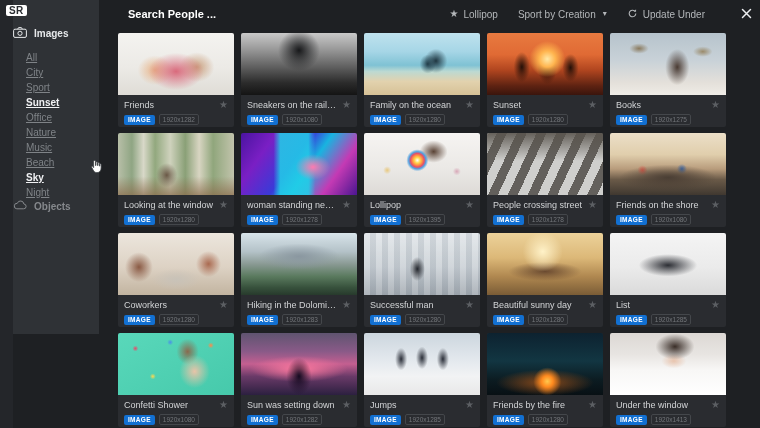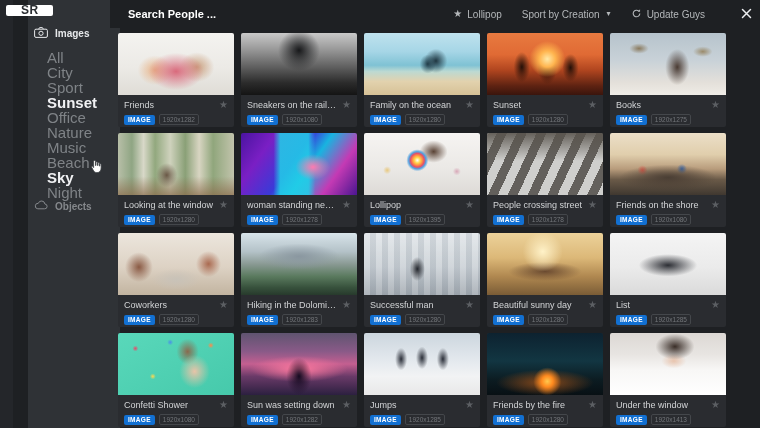--- a/index.html
+++ b/index.html
@@ -7,34 +7,34 @@
   body {
     position:relative;
     background:#1e2023;
     font-family:"Liberation Sans", sans-serif;
     -webkit-font-smoothing:antialiased;
   }
   
   .rail { position:absolute; left:0; top:0; width:13px; height:428px; background:#24262a; z-index:2; }
   .sr-badge {
     position:absolute; left:6px; top:5px; z-index:6;
-    background:#ffffff; color:#2b2e32; font-size:12px; font-weight:bold;
-    padding:1px 15px; border-radius:2px; letter-spacing:.4px; line-height:9px;
-  }
-  .sidebar { position:absolute; left:28px; top:0; width:92px; height:428px; background:#2f3236; z-index:1; }
+    background:#ffffff; color:#2b2e32; font-size:10px; font-weight:bold;
+    padding:1px 3px; border-radius:2px; letter-spacing:.4px; line-height:9px;
+  }
+  .sidebar { position:absolute; left:7px; top:0; width:92px; height:334px; background:#2f3236; z-index:1; }
   .side-section {
     display:flex; align-items:center; gap:7px;
     margin-left:6px; font-size:10px; font-weight:bold;
   }
   .side-section.images { margin-top:27px; color:#e6e8ea; }
   .side-section.objects { margin-top:0; color:#85888c; }
   .side-section svg { flex:0 0 auto; }
   .side-items { list-style:none; margin:10px 0 0 19px; }
   .side-item {
-    font-size:15px; color:#7f8387; line-height:15px; cursor:pointer;
+    font-size:10px; color:#7f8387; line-height:15px; cursor:pointer;text-decoration:underline;
   }
   .side-item.active { color:#f0f1f3; font-weight:bold; }
   
   .topbar {
     position:absolute; left:110px; top:0; width:655px; height:28px;
     display:flex; align-items:center; padding:0 13px 0 18px; background:#1e2023; z-index:3;
   }
   .search {
     flex:1 1 auto; background:transparent; border:none; outline:none;
     color:#ffffff; font-size:11px; font-weight:bold;
@@ -131,21 +131,21 @@
       <span>Sport by Creation</span>
       <span class="caret">▾</span>
     </div>
     <div class="tb-btn">
       <span>
         <svg width="11" height="11" viewBox="0 0 12 12">
           <path d="M9.6 6a3.6 3.6 0 1 1-1.05-2.55" fill="none" stroke="#b4b7ba" stroke-width="1.2"></path>
           <path d="M9.9 1.4v2.6H7.3z" fill="#b4b7ba"></path>
         </svg>
       </span>
-      <span>Update Guys</span>
+      <span>Update Under</span>
     </div>
     <div class="close-btn">
       <span>
         <svg width="11" height="11" viewBox="0 0 11 11">
           <path d="M1.5 1.5l8 8M9.5 1.5l-8 8" stroke="#eceef0" stroke-width="1.5" stroke-linecap="round"></path>
         </svg>
       </span>
     </div>
   </div>
 </header>

